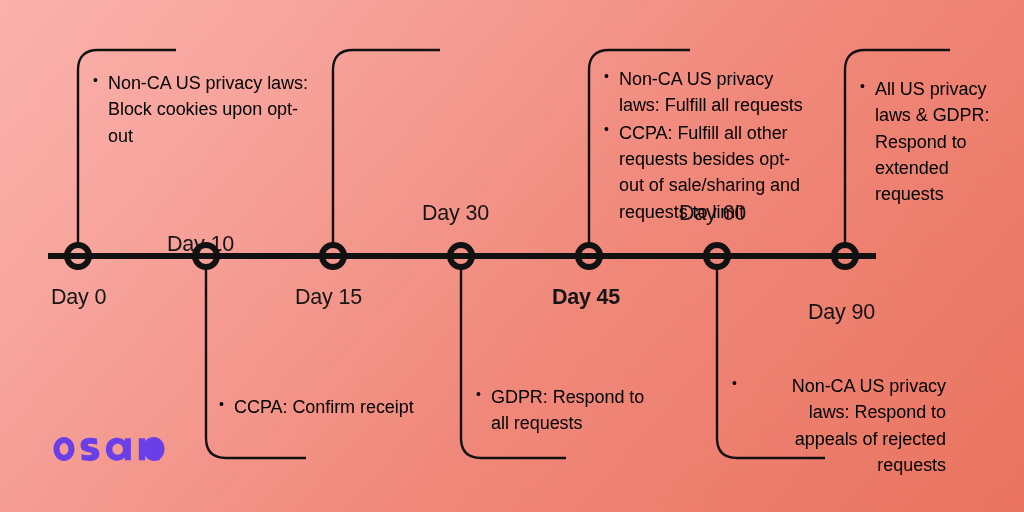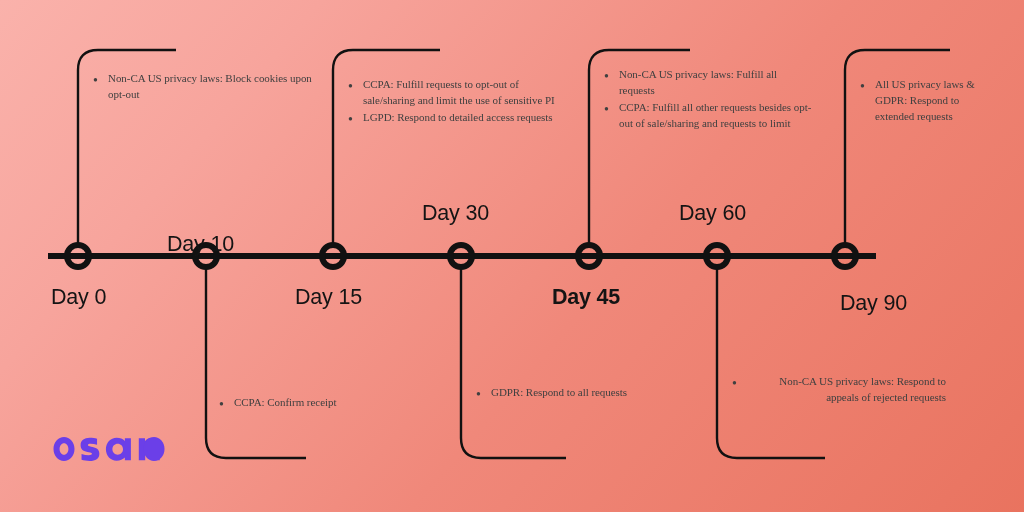--- a/index.html
+++ b/index.html
@@ -42,26 +42,25 @@
     position: absolute;
   }
 
   .callout ul {
     list-style: none;
   }
 
   .callout li {
     position: relative;
     padding-left: 17px;
-    font-size: 11px;
+    font-size: 18px;
     line-height: 1.465;
-    color: #404040;
+    color: #000000;
     letter-spacing: -0.05px;
     margin-bottom: 1px;
-    font-family: Liberation Serif, serif;
   }
 
   .callout li::before {
     content: "\2022";
     position: absolute;
     left: 2px;
     top: -0.5px;
     font-size: 14px;
     line-height: 1.52;
   }
@@ -111,34 +110,28 @@
     <circle cx="717" cy="256" r="11" fill="none" stroke="#111111" stroke-width="6"></circle>
     <circle cx="845" cy="256" r="11" fill="none" stroke="#111111" stroke-width="6"></circle>
   </svg>
 
   <div class="day-label" style="left:51px;  top:287px;text-align:right;">Day 0</div>
   <div class="day-label" style="left:167px; top:203px;margin-top:31px;">Day 10</div>
   <div class="day-label" style="left:295px; top:287px;">Day 15</div>
   <div class="day-label" style="left:422px; top:203px;">Day 30</div>
   <div class="day-label" style="left:552px; top:287px;font-weight:bold;">Day 45</div>
   <div class="day-label" style="left:679px; top:203px;">Day 60</div>
-  <div class="day-label" style="left:808px; top:293px;margin-left:32px;">Day 90</div>
+  <div class="day-label" style="left:808px; top:302px;">Day 90</div>
 
   <div class="callout" style="left:91px; top:70px; width:222px;">
     <ul>
       <li>Non-CA US privacy laws: Block cookies upon opt-out</li>
     </ul>
   </div>
 
-  <div class="callout" style="left:346px; top:76px; width:222px;">
-    <ul>
-      <li>CCPA: Fulfill requests to opt-out of sale/sharing and limit the use of sensitive PI</li>
-      <li>LGPD: Respond to detailed access requests</li>
-    </ul>
-  </div>
 
   <div class="callout" style="left:858px; top:76px; width:136px;">
     <ul>
       <li>All US privacy laws &amp; GDPR: Respond to extended requests</li>
     </ul>
   </div>
 
   <div class="callout" style="left:602px; top:66px; width:212px;">
     <ul>
       <li>Non-CA US privacy laws: Fulfill all requests</li>

